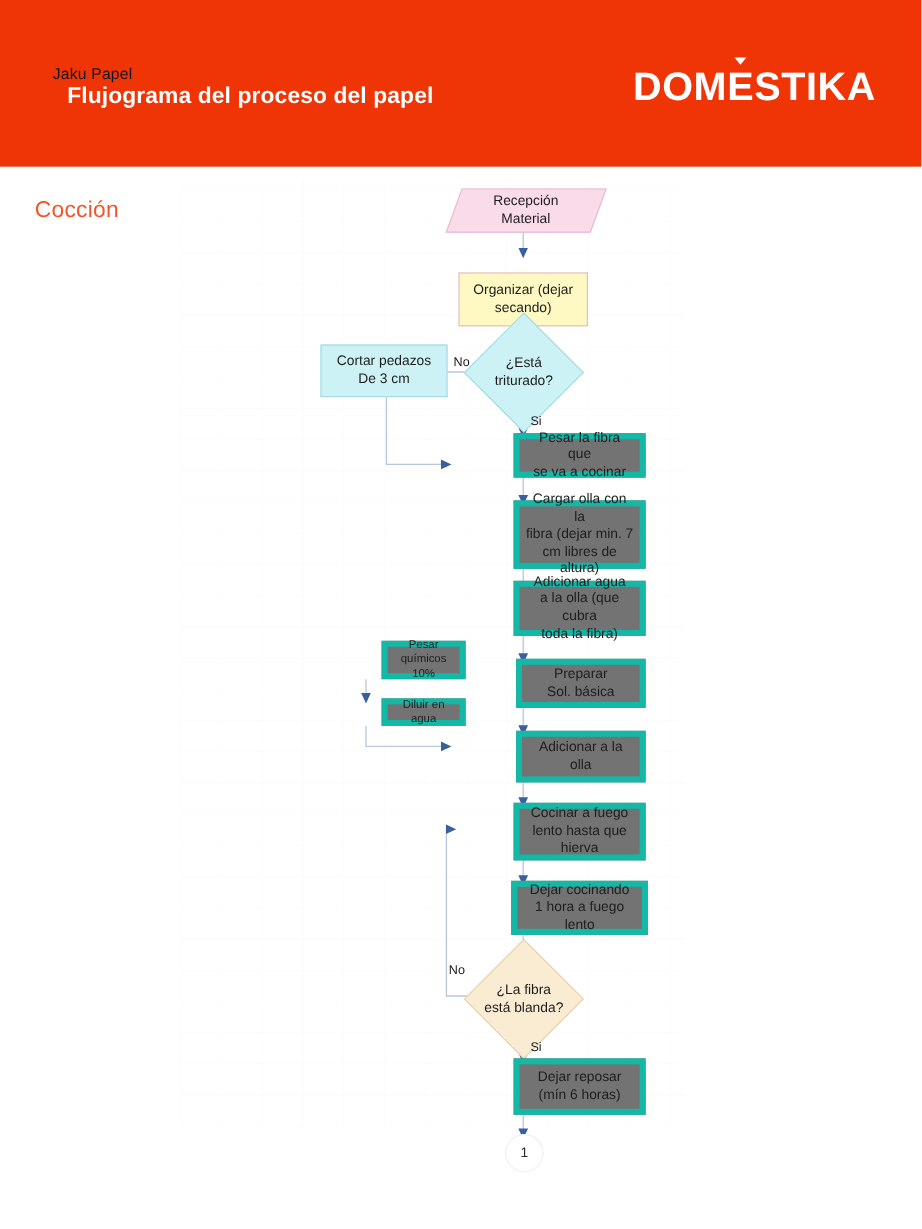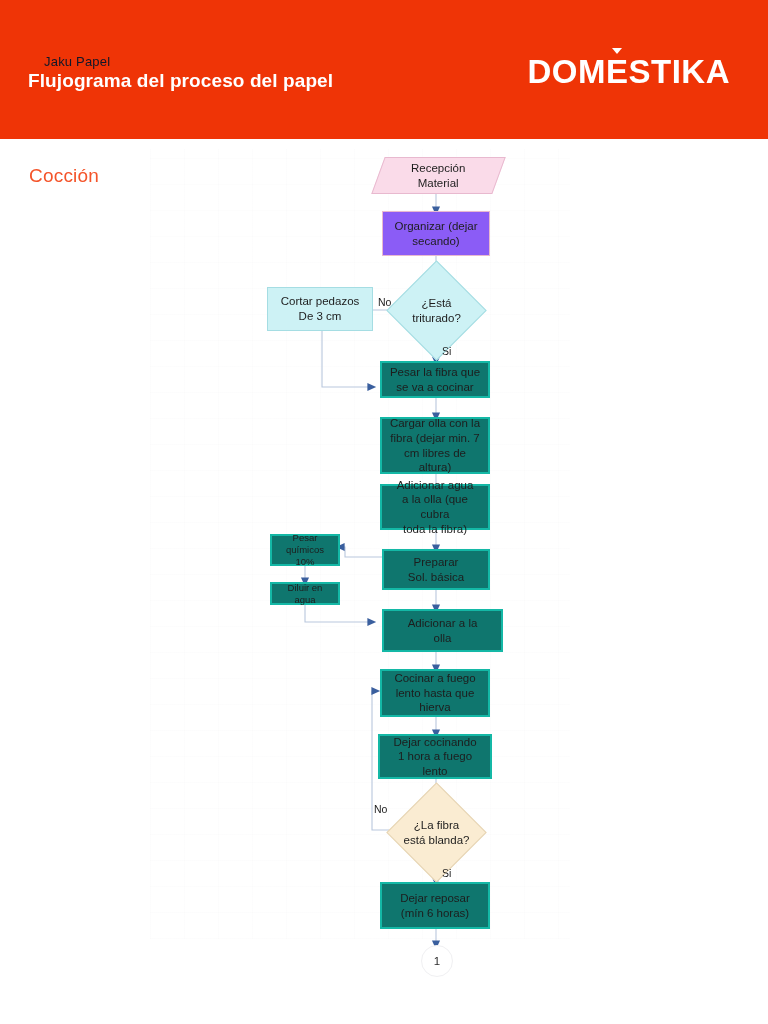--- a/index.html
+++ b/index.html
@@ -15,21 +15,21 @@
   .header{
     position:absolute;left:0;top:0;width:768px;height:139px;
     background:#ef3406;
   }
   .brand-sub{
     position:absolute;left:44px;top:54px;
     font-size:13px;color:#0f172a;letter-spacing:.2px;
     font-weight:400;
   }
   .brand-title{
-    position:absolute;left:28px;top:70px;
+    position:absolute;left:56px;top:70px;
     font-size:19px;color:#ffffff;font-weight:700;letter-spacing:.1px;
   }
   .logo{
     position:absolute;right:38px;top:55px;
     font-size:33px;font-weight:700;color:#ffffff;
     letter-spacing:0.5px;line-height:1;
     display:flex;align-items:baseline;
   }
   .logo .caron{position:relative;display:inline-block;}
   .logo .caron::after{
@@ -60,23 +60,23 @@
   }
 
   
   .node{
     position:absolute;box-sizing:border-box;
     display:flex;align-items:center;justify-content:center;
     text-align:center;
     font-size:11.5px;line-height:1.27;color:#1d1d1d;
     padding:3px 5px;
   }
-  .n-pink{background:#8b5cf6;border:1px solid #e8b9cf;}
+  .n-pink{background:#fef9c3;border:1px solid #e8b9cf;margin-top:16px;}
   .n-cyan{background:#cdf2f5;border:1px solid #a5dde3;}
-  .n-beige{background:#0f766e;border:2px solid #14b8a6;}
+  .n-beige{background:#737373;border:5px solid #14b8a6;margin-left:48px;}
   .n-small{font-size:9.5px;line-height:1.25;}
 
   
   .n-para{
     background:#fadbe9;border:1px solid #e8b9cf;
     transform:skewX(-20deg);
   }
   .n-para > span{display:block;transform:skewX(20deg);}
 
   
@@ -207,21 +207,21 @@
 toda la fibra)</div>
 
   <div class="node n-beige n-small" style="left:270px;top:395px;width:70px;height:32px;white-space:pre-line;">Pesar
 químicos 10%</div>
 
   <div class="node n-beige n-small" style="left:270px;top:443px;width:70px;height:23px;">Diluir en agua</div>
 
   <div class="node n-beige" style="left:382px;top:410px;width:108px;height:41px;white-space:pre-line;">Preparar
 Sol. básica</div>
 
-  <div class="node n-beige" style="left:382px;top:470px;width:121px;height:43px;white-space:pre-line;">Adicionar a la
+  <div class="node n-beige" style="left:382px;top:470px;width:108px;height:43px;white-space:pre-line;">Adicionar a la
 olla</div>
 
   <div class="node n-beige" style="left:380px;top:530px;width:110px;height:48px;white-space:pre-line;">Cocinar a fuego
 lento hasta que
 hierva</div>
 
   <div class="node n-beige" style="left:378px;top:595px;width:114px;height:45px;white-space:pre-line;">Dejar cocinando
 1 hora a fuego lento</div>
 
   <div class="n-diamond d-beige" style="left:401px;top:658px;width:71px;height:71px;">

